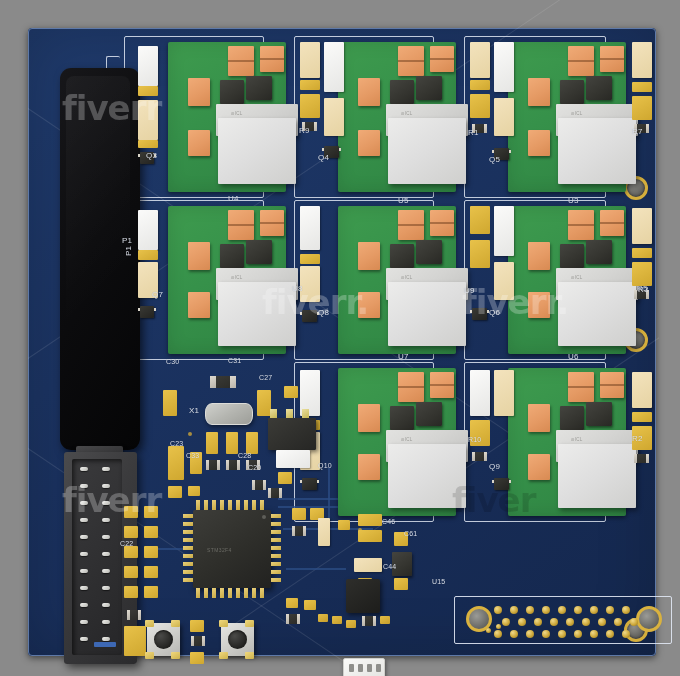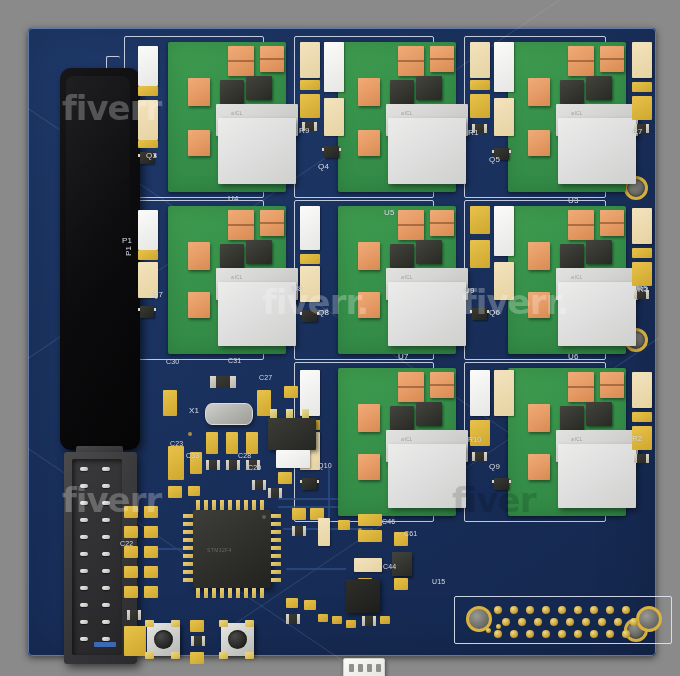--- a/index.html
+++ b/index.html
@@ -619,26 +619,26 @@
     <div class="u15-pin" style="left:594px;top:602px;"></div>
     <div class="u15-pin" style="left:466px;top:602px;"></div>
     <div class="u15-pin tiny" style="left:468px;top:596px;"></div>
     <div class="u15-pin tiny" style="left:458px;top:600px;"></div>
 
   </div>
 
   <div id="silk-layer">
       <div class="ref" style="left: 146px; top: 151px;">Q3</div>
       <div class="ref" style="left: 299px; top: 126px;">R9</div>
-      <div class="ref" style="left: 318px; top: 162px;">Q4</div>
+      <div class="ref" style="left: 318px; top: 153px;">Q4</div>
       <div class="ref" style="left: 468px; top: 128px;">R1</div>
       <div class="ref" style="left: 489px; top: 155px;">Q5</div>
       <div class="ref" style="left: 632px; top: 127px;">R7</div>
       <div class="ref" style="left: 228px; top: 194px;">U4</div>
-      <div class="ref" style="left: 384px; top: 196px; margin-top: 12px;">U5</div>
+      <div class="ref" style="left: 398px; top: 196px;">U5</div>
       <div class="ref" style="left: 568px; top: 196px;">U3</div>
       <div class="ref" style="left: 152px; top: 290px;">Q7</div>
       <div class="ref" style="left: 292px; top: 284px;">U8</div>
       <div class="ref" style="left: 464px; top: 286px;">U9</div>
       <div class="ref" style="left: 318px; top: 308px;">Q8</div>
       <div class="ref" style="left: 489px; top: 308px;">Q6</div>
       <div class="ref" style="left: 637px; top: 284px;">R5</div>
       <div class="ref" style="left: 638px; top: 285px;">R3</div>
       <div class="ref sm" style="left: 166px; top: 358px;">C30</div>
       <div class="ref sm" style="left: 228px; top: 357px;">C31</div>

